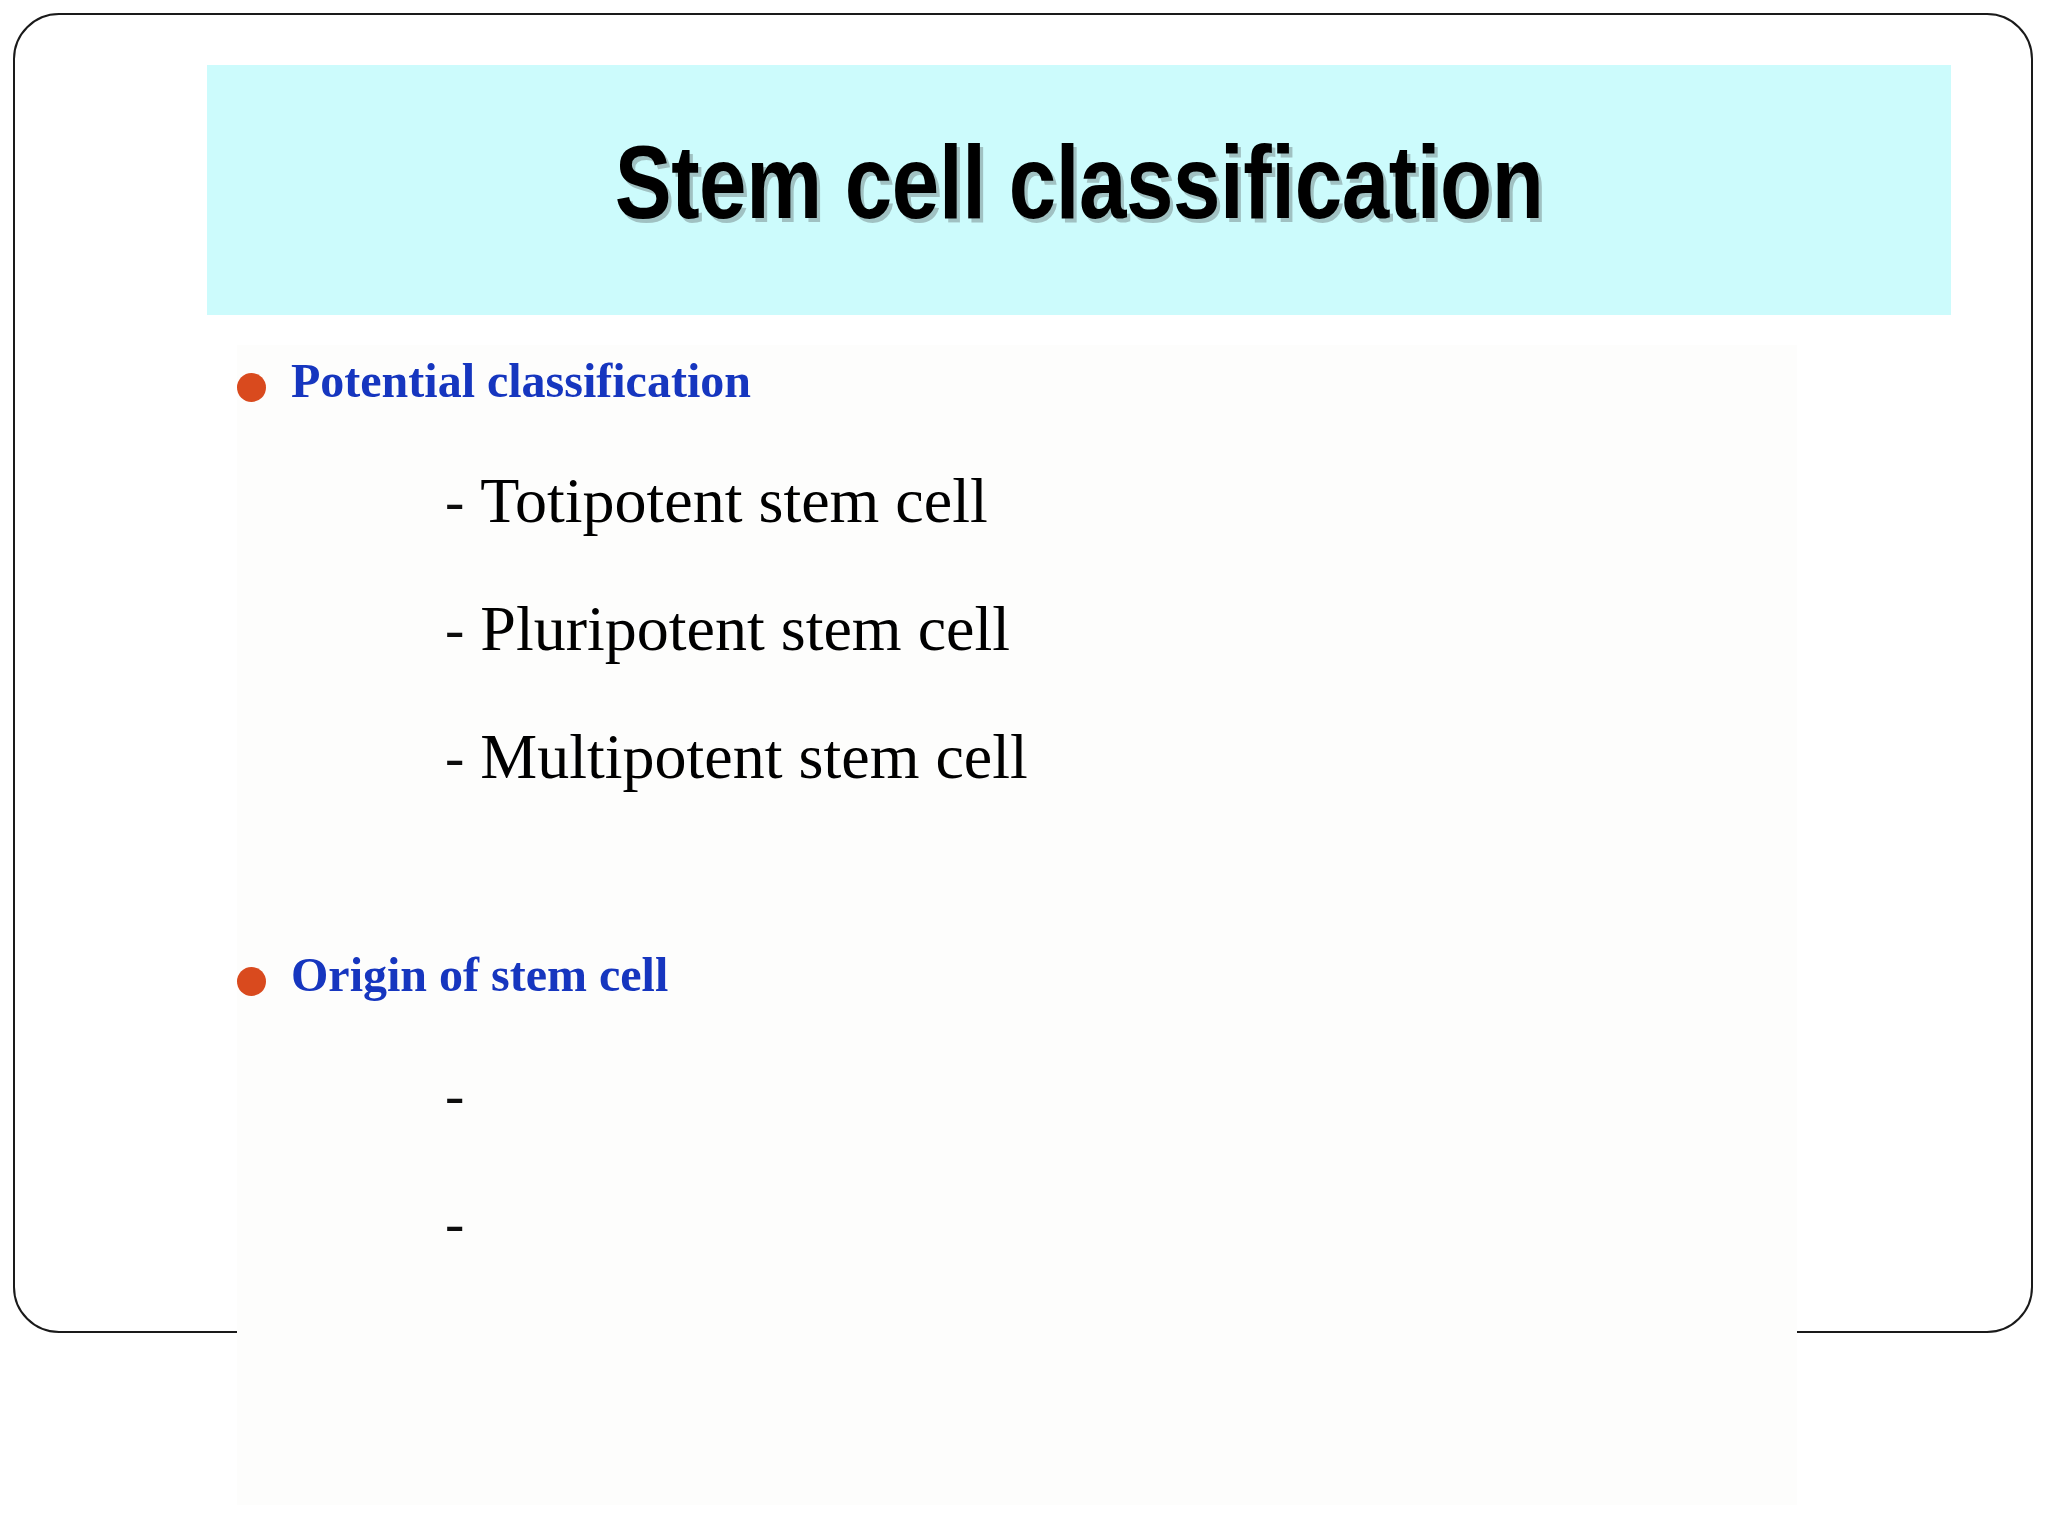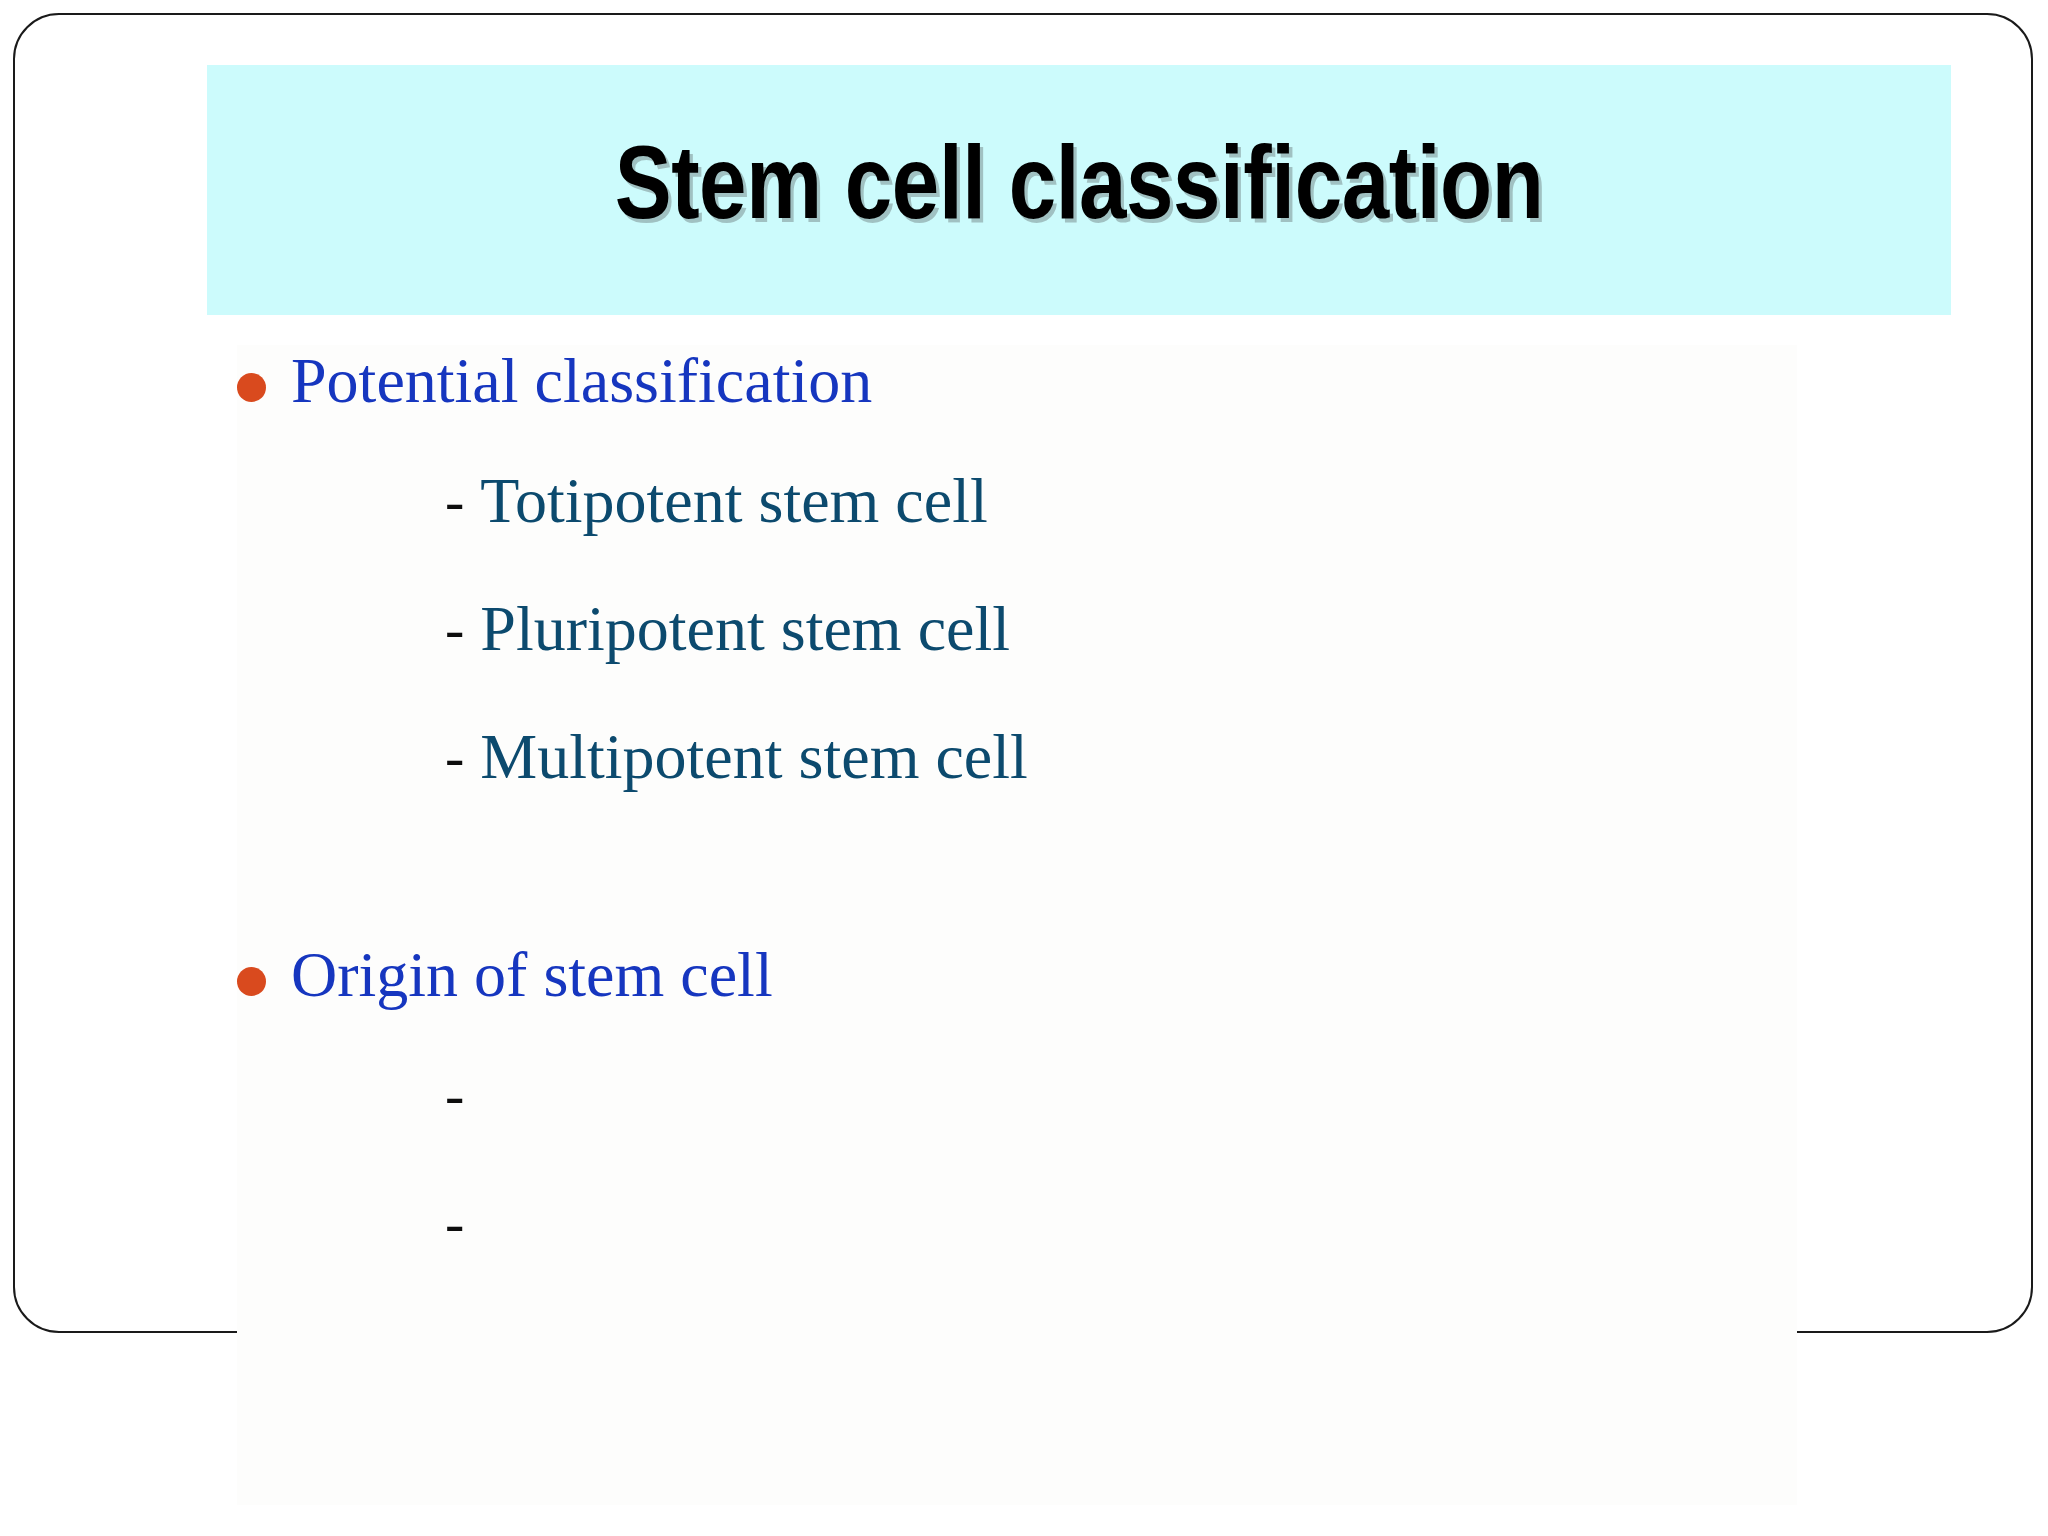--- a/index.html
+++ b/index.html
@@ -87,22 +87,22 @@
     left: 222px;
     top: 28px;
     width: 29px;
     height: 29px;
     border-radius: 50%;
     background: #d94a1e;
   }
   .bullet-label {
     margin-left: 58px;
     font-family: "Liberation Serif", "DejaVu Serif", serif;
-    font-weight: normal;
-    font-size: 64px;
+    font-weight: bold;
+    font-size: 48px;
     line-height: 72px;
     color: #1636bf;
     white-space: nowrap;
   }
 
   .sub-row {
     padding-left: 430px;
     height: 128px;
     display: flex;
     align-items: center;
@@ -111,21 +111,21 @@
     font-family: "Liberation Serif", "DejaVu Serif", serif;
     font-size: 58px;
     line-height: 66px;
     color: #0d0d0d;
     margin-right: 16px;
   }
   .sub-text {
     font-family: "Liberation Serif", "DejaVu Serif", serif;
     font-size: 64px;
     line-height: 72px;
-    color: #0c4a6e;
+    color: #000000;
     white-space: nowrap;
   }
 
   .group-gap { height: 118px; }
 </style>
 </head>
 <body>
 
 <div class="slide">
 

